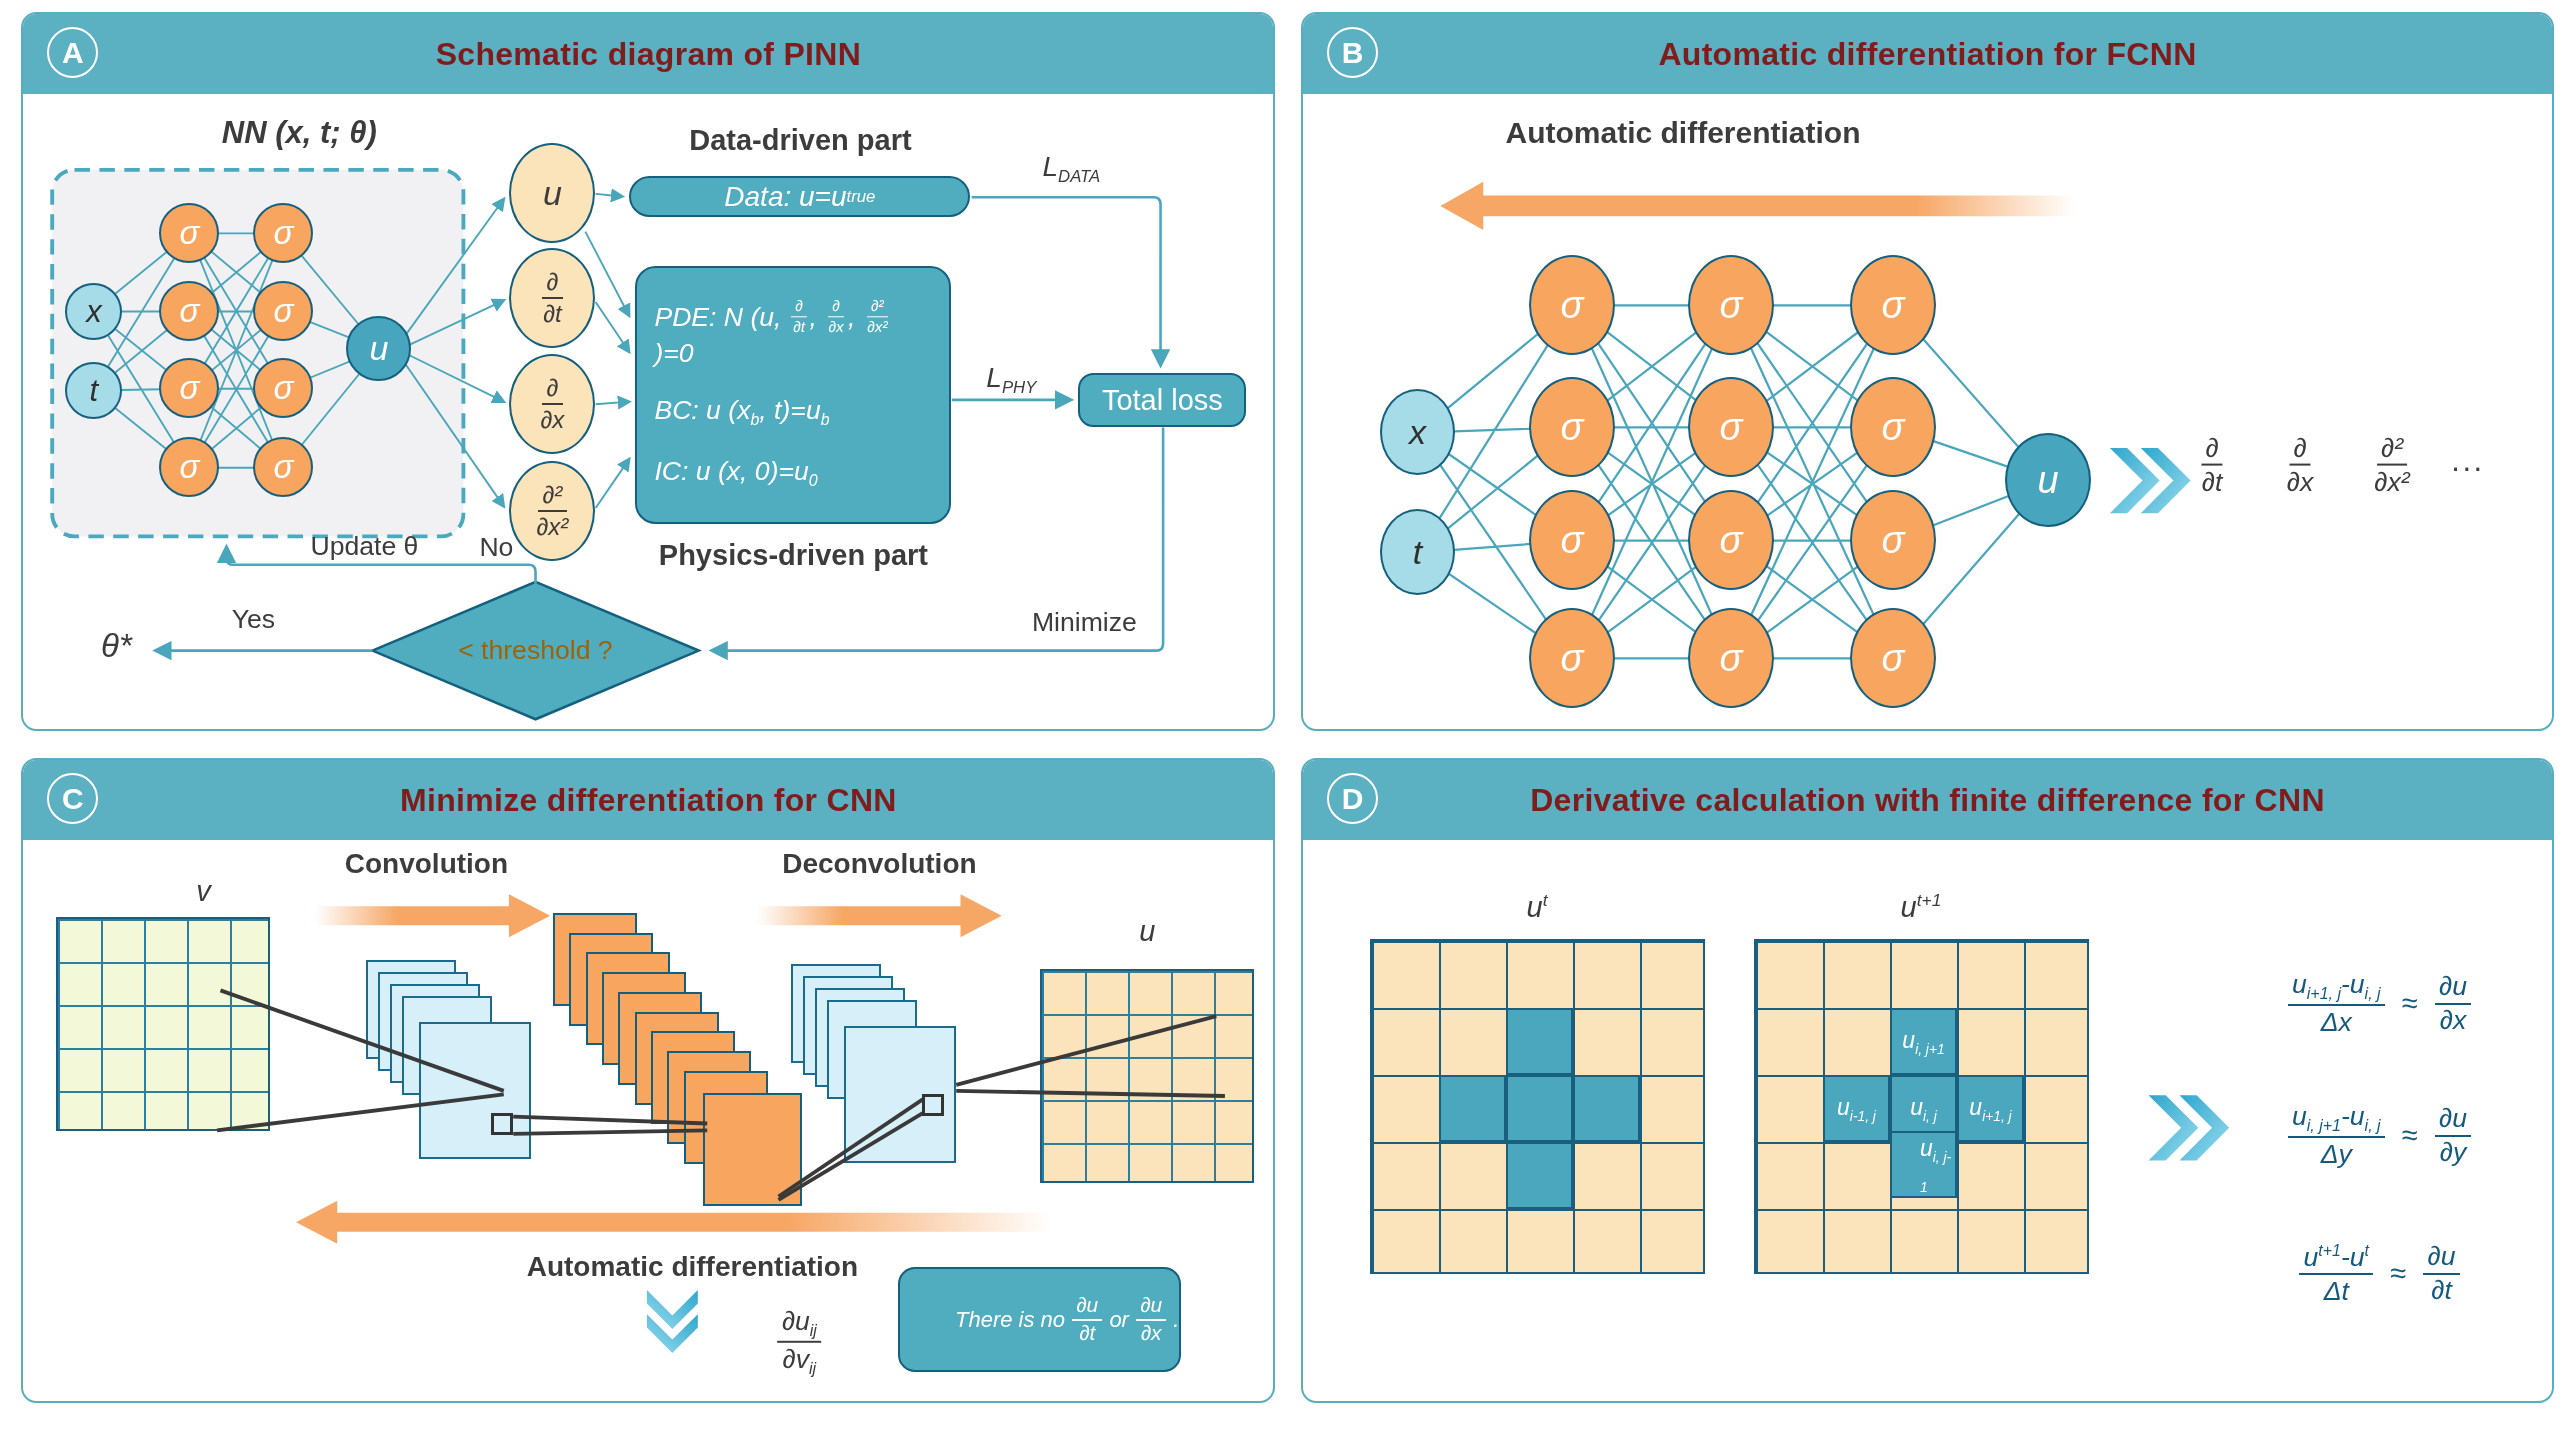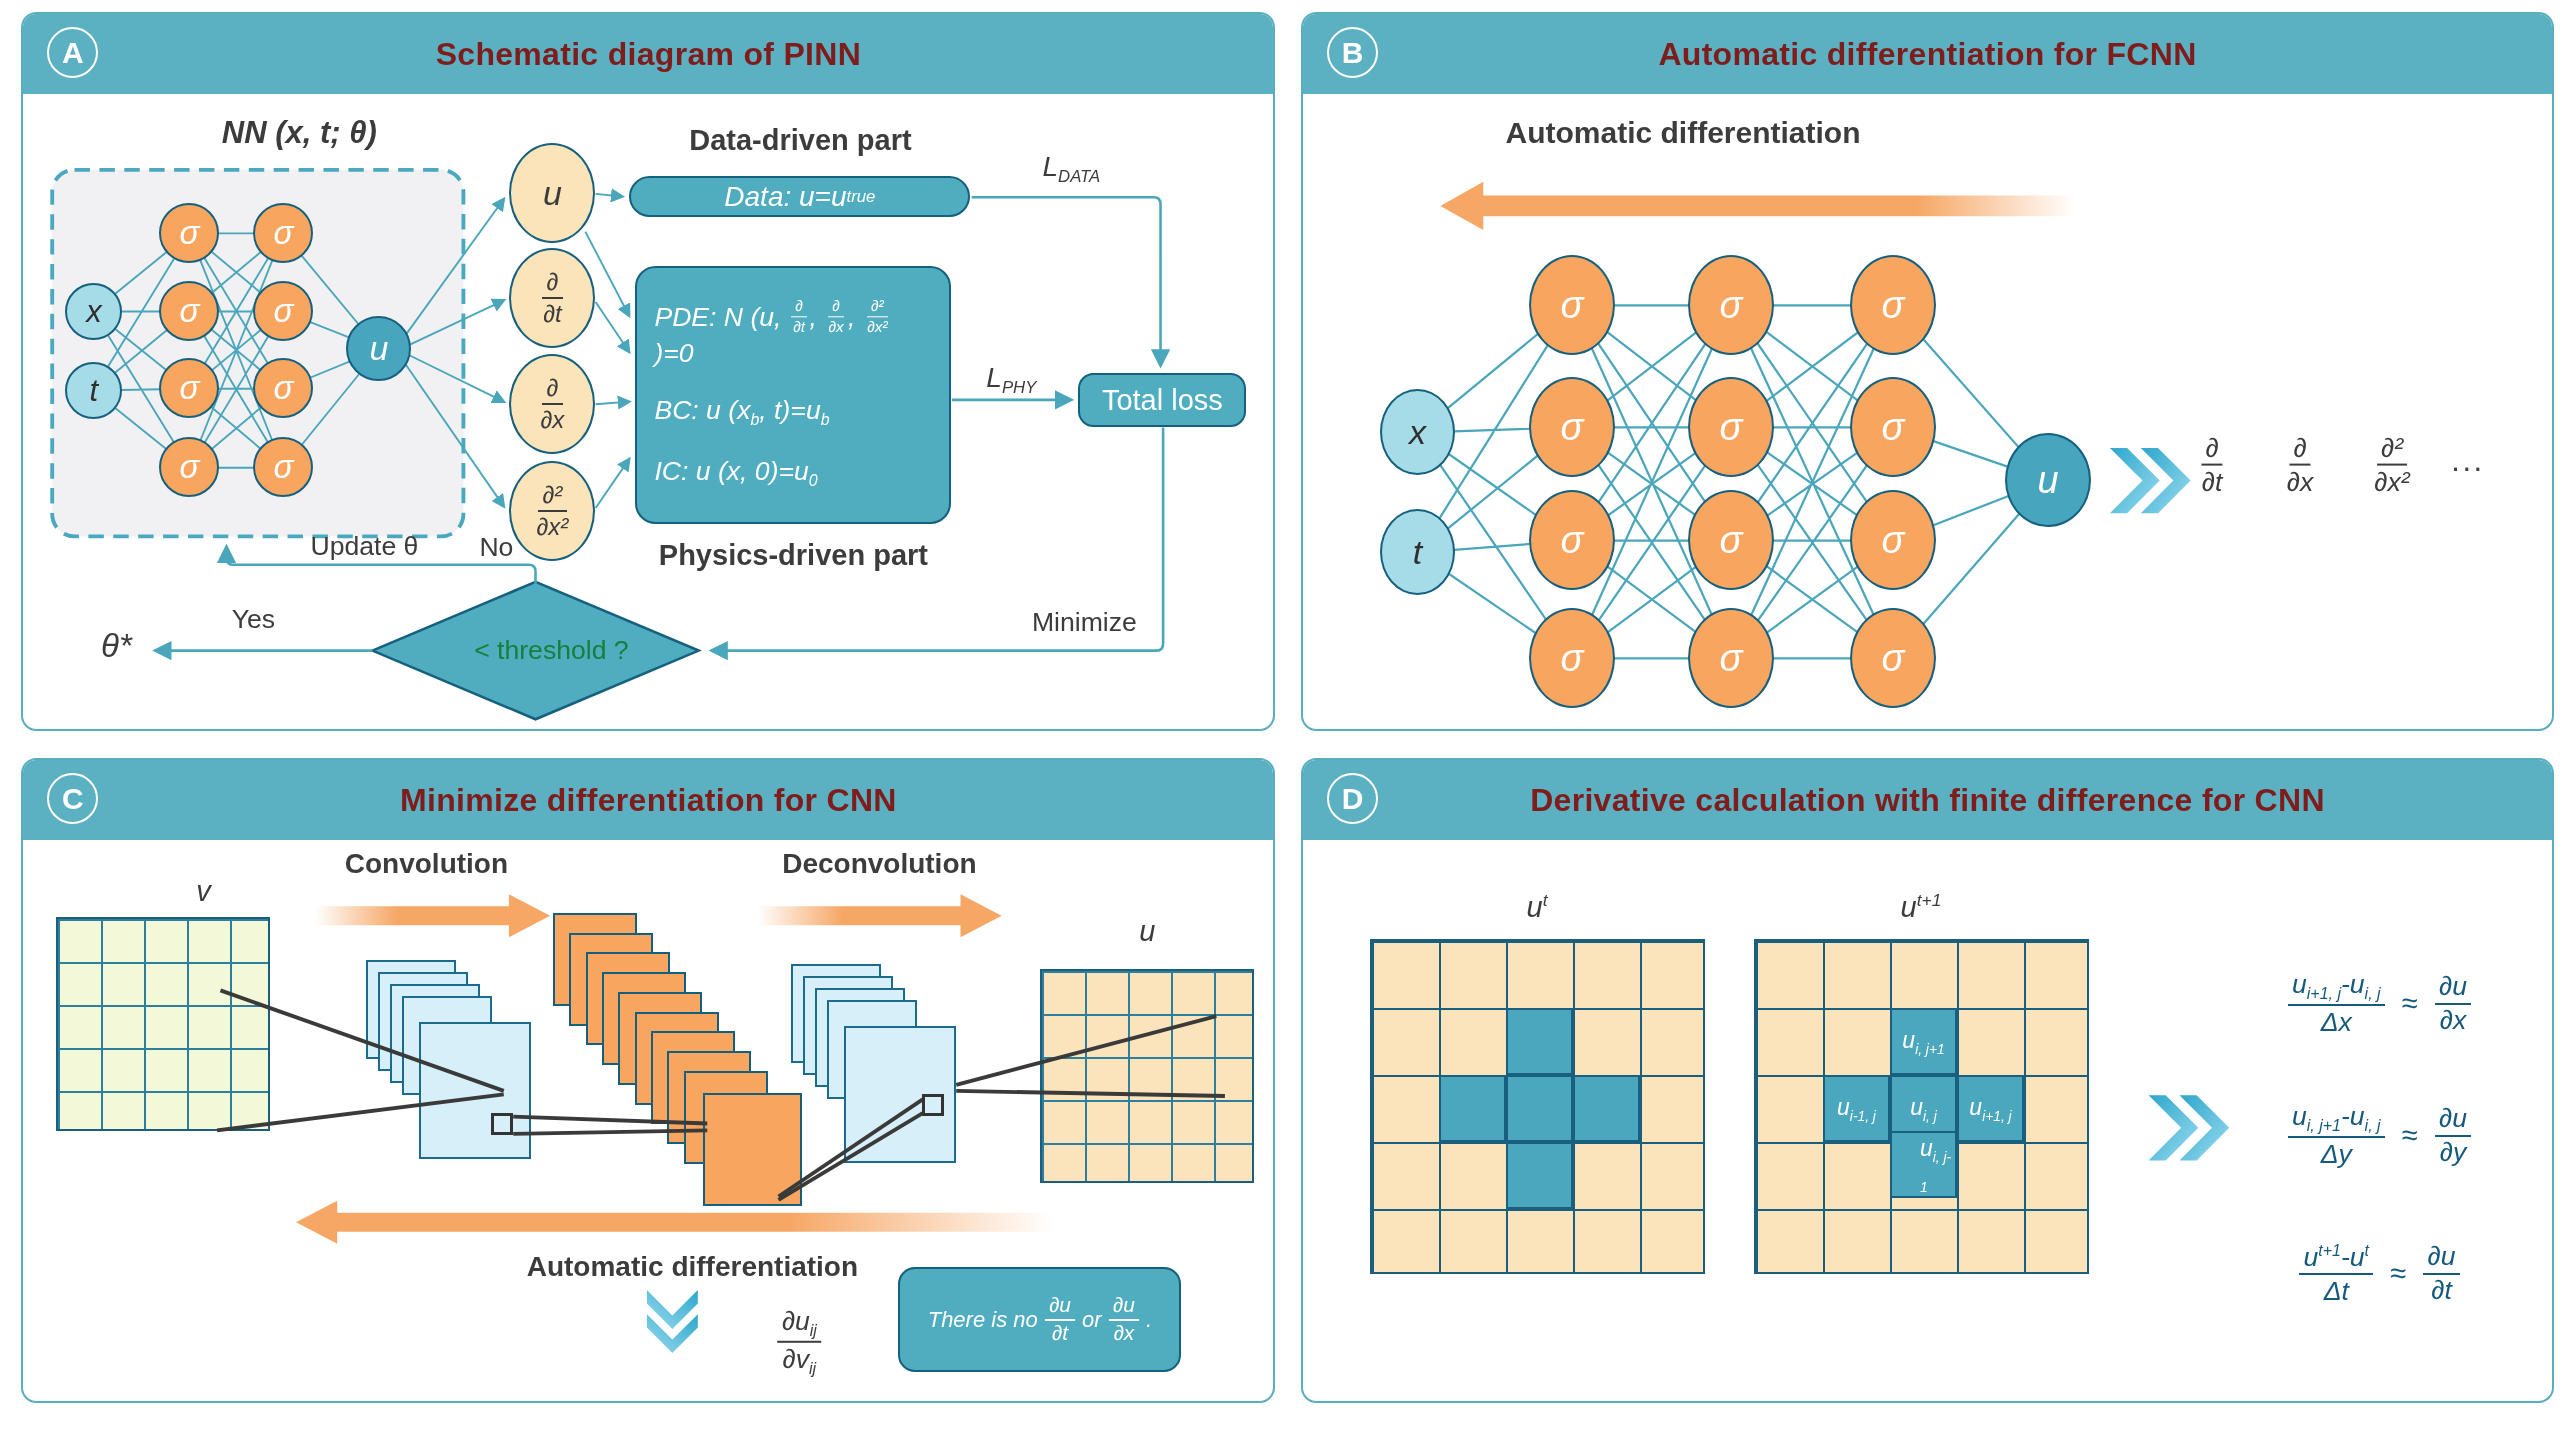--- a/index.html
+++ b/index.html
@@ -8,21 +8,21 @@
   .panel{position:absolute;background:#fff;border:2.6px solid #56aec0;border-radius:15.4px;overflow:hidden;box-sizing:border-box;}
   .panel-header{position:relative;height:80px;background:#5bb1c2;display:flex;align-items:center;justify-content:center;}
   .badge{position:absolute;left:24px;top:13px;width:51px;height:51px;border:2.6px solid #fff;border-radius:50%;display:flex;align-items:center;justify-content:center;color:#fff;font-size:30px;font-weight:bold;box-sizing:border-box;}
   .panel-title{color:#7f1d1d;font-size:32px;font-weight:bold;letter-spacing:0.3px;}
   .panel-body{position:absolute;left:0;top:80px;right:0;bottom:0;}
   .layer{position:absolute;left:0;top:0;width:100%;height:100%;}
   .lbl{position:absolute;white-space:nowrap;}
   .ctr{transform:translate(-50%,-50%);}
   .it{font-style:italic;}
   .bold{font-weight:bold;}
-  .wh{color:#15803d;margin-left:16px;}
+  .wh{color:#a16207;}
   .node{position:absolute;display:flex;align-items:center;justify-content:center;border:2.6px solid #16607f;border-radius:50%;box-sizing:border-box;font-style:italic;}
   .node.orange{background:#f7a55f;color:#fff;}
   .node.blue{background:#a6dbe8;color:#2f2f2f;}
   .node.teal{background:#47a5bd;color:#fff;}
   .node.tan{background:#fce4ba;color:#3c3c3c;}
   .tealbox{position:absolute;background:#4fadbf;border:2.6px solid #16607f;color:#fff;display:flex;align-items:center;justify-content:center;box-sizing:border-box;font-style:italic;}
   .frac{display:inline-flex;flex-direction:column;align-items:center;line-height:1.08;vertical-align:middle;}
   .frac .fn{border-bottom:2.6px solid currentColor;padding:0 4.3px 1.7px;}
   .frac .fd{padding:1.7px 4.3px 0;}
   .frac.sm{font-size:.58em;transform:translateY(-1.7px);}
@@ -34,21 +34,21 @@
   .sheet.or{background:#f7a55f;border-color:#135f80;}
   .ggrid{position:absolute;box-sizing:border-box;border:2.6px solid #1b5f7e;}
   .grid50{width:214px;height:214px;background-image:repeating-linear-gradient(to right,#2e7f9e 0 1.7px,transparent 1.7px 43px),repeating-linear-gradient(to bottom,#2e7f9e 0 1.7px,transparent 1.7px 43px);}
   .grid78{width:335px;height:335px;background-color:#fbe4bc;background-image:repeating-linear-gradient(to right,#1b5f7e 0 2.1px,transparent 2.1px 67px),repeating-linear-gradient(to bottom,#1b5f7e 0 2.1px,transparent 2.1px 67px);}
   .vfill{background-color:#f3f8d8;}
   .ufill{background-color:#fbe4bc;}
   .hcell{position:absolute;width:67px;height:67px;background:#4aa7bd;border:2.1px solid #1b5f7e;box-sizing:border-box;display:flex;align-items:center;justify-content:center;color:#fff;font-style:italic;font-size:23px;}
   .sq{position:absolute;width:22px;height:22px;border:3.4px solid #333;box-sizing:border-box;}
   .formula{position:absolute;left:922px;width:309px;height:103px;display:flex;align-items:center;justify-content:center;gap:17px;color:#155a7d;font-style:italic;font-size:26.6px;}
   .approx{font-size:29px;font-style:normal;}
-  .note{position:absolute;left:875px;top:427px;width:283px;height:105px;border-radius:17px;font-size:22px;gap:6.9px;}
+  .note{position:absolute;left:875px;top:427px;width:283px;height:105px;border-radius:17px;font-size:22px;gap:6.9px;justify-content:flex-end;}
   .note .frac{font-size:.95em;}
   .pill{border-radius:22px;font-size:28px;}
   .pde{flex-direction:column;align-items:flex-start;justify-content:space-between;border-radius:20.6px;padding:32px 17px;font-size:26.6px;}
   .dots{letter-spacing:2.6px;}
 </style>
 </head>
 <body>
 
 <div class="stage">
 

